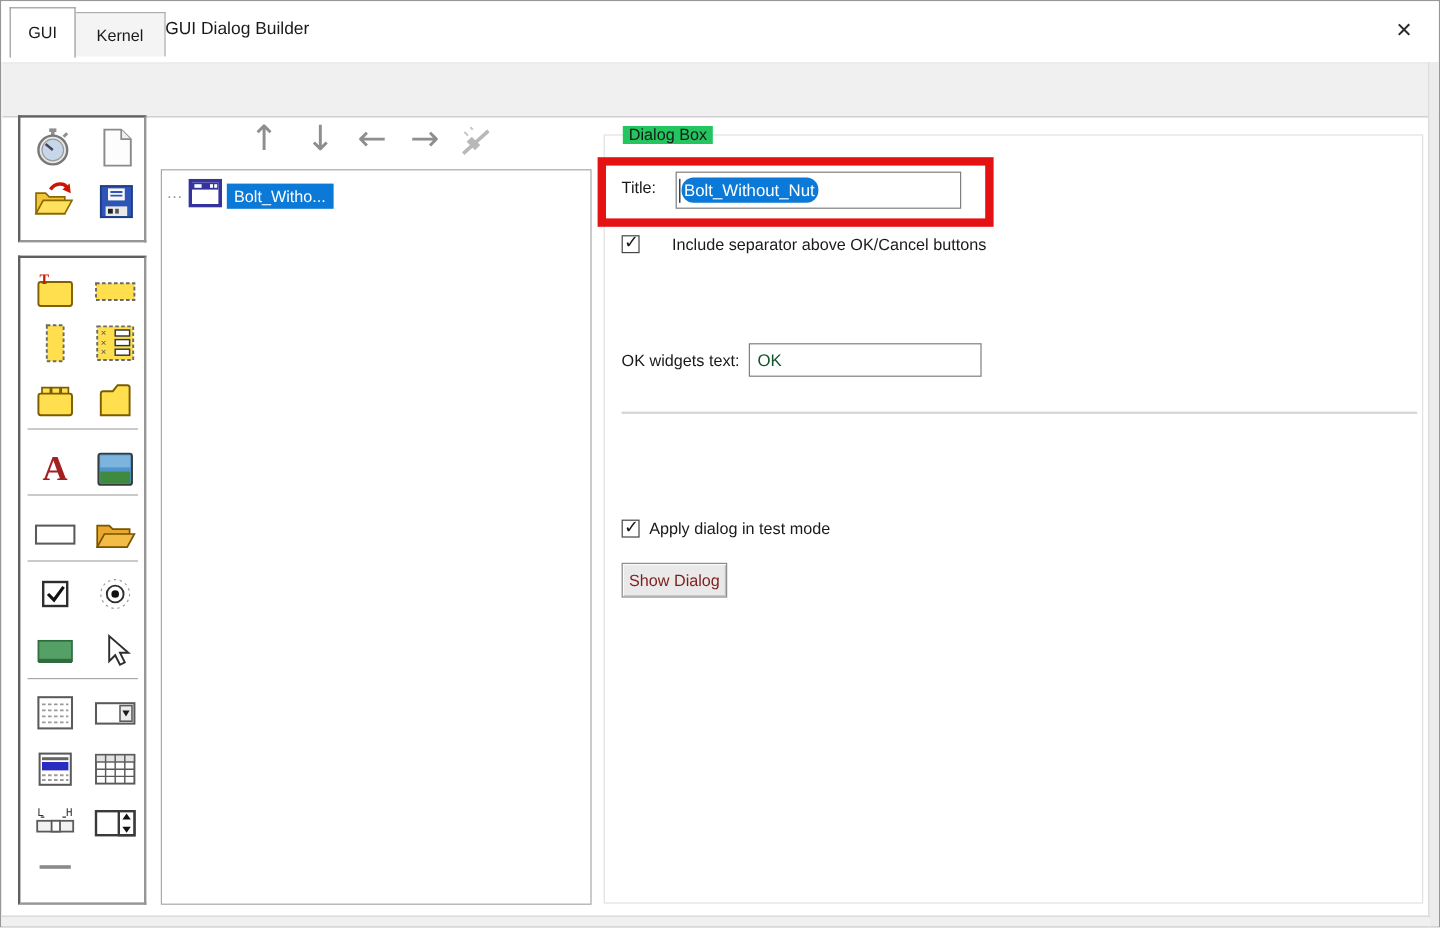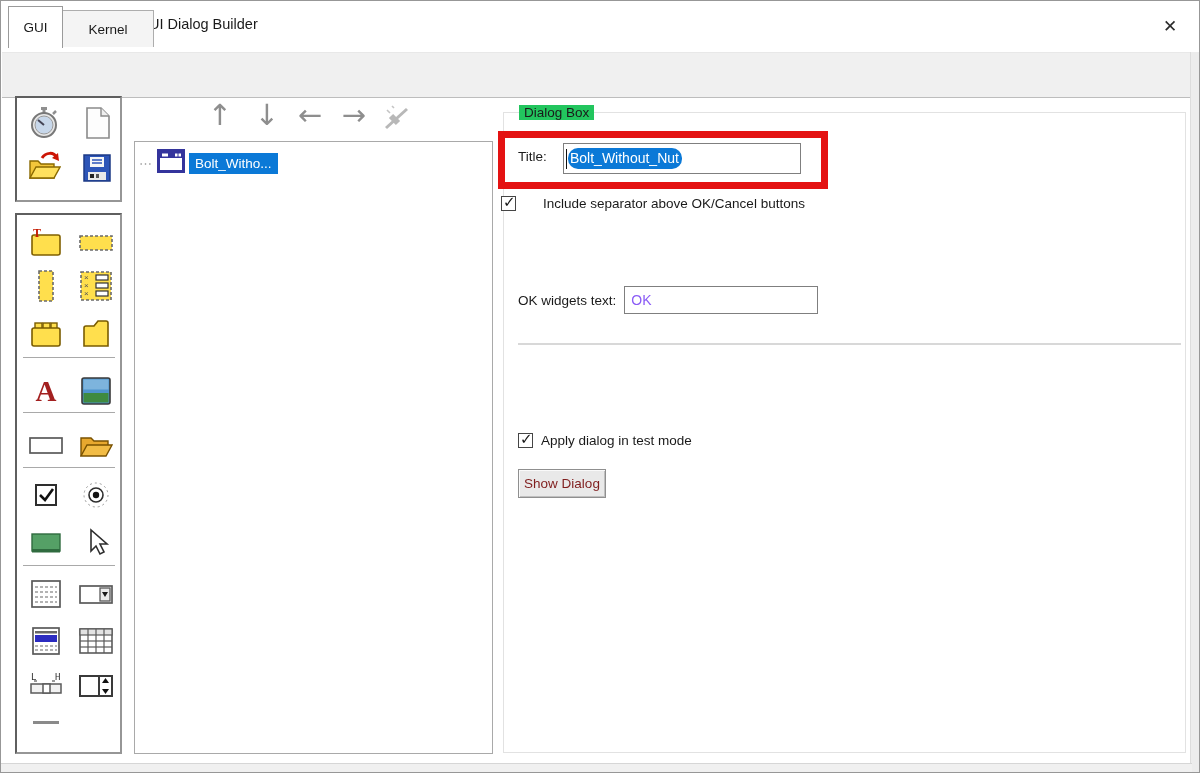--- a/index.html
+++ b/index.html
@@ -10,21 +10,21 @@
   .titlebar { position:absolute; left:0; top:0; width:100%; height:51px; background:#fff; }
   .app-icon { position:absolute; left:13px; top:12px; }
   .title-text { position:absolute; left:44px; top:15px; font-size:14.5px; }
   .close-btn { position:absolute; right:12px; top:10px; width:34px; height:30px; display:flex; align-items:center; justify-content:center;
                font-family:"DejaVu Sans",sans-serif; font-size:17px; color:#2b2b2b; cursor:default; }
 
   
   .tabstrip { position:absolute; left:1px; top:51px; width:1198px; height:46px; background:#f0f0f0; border-top:1px solid #e8e8e8; border-bottom:1px solid #bdbdbd; }
   .tab { position:absolute; display:flex; align-items:center; justify-content:center; font-size:13.5px; }
   .tab-active { left:7px; top:5px; width:55px; height:42px; background:#fff; border:1px solid #9a9a9a; border-bottom:none; z-index:3; }
-  .tab-idle { left:61px; top:9px; width:92px; height:37px; background:#f4f4f4; border:1px solid #adadad; border-bottom:none; }
+  .tab-idle { left:61px; top:9px; width:76px; height:37px; background:#f4f4f4; border:1px solid #adadad; border-bottom:none; }
 
   
   .page { position:absolute; left:1px; top:97px; width:1190px; height:665px; background:#fff; }
   .right-gutter { position:absolute; right:0; top:51px; width:9px; height:722px; background:#ececec; border-left:1px solid #dcdcdc; }
   .bottom-gutter { position:absolute; left:0; top:762px; width:1191px; height:11px; background:#f0f0f0; border-top:1px solid #d6d6d6; }
 
   
   .toolbox { position:absolute; left:14px; top:95px; width:107px; height:106px; background:#fff;
              border:2px solid; border-color:#5f5f5f #969696 #969696 #5f5f5f; }
   .palettebox { position:absolute; left:14px; top:212px; width:107px; height:541px; background:#fff;
@@ -49,21 +49,21 @@
   .frow { position:absolute; display:flex; align-items:center; gap:8px; font-size:13.5px; }
   .textbox { background:#fff; border:1px solid #7f7f7f; font-size:14px; color:#1a1a1a; }
   .title-input { position:absolute; left:562px; top:142px; width:238px; height:31px; display:flex; align-items:center; padding-left:2px; z-index:7; }
   .caret { width:1px; height:20px; background:#111; margin-right:1px; }
   .sel-text { background:#0b79d7; color:#fff; padding:2px 3px 3px 2px; font-size:14px;border-radius:10px; }
 
   .cb { position:relative; width:15px; height:15px; border:1px solid #454545; background:#fff; flex:0 0 auto; }
   .cb.checked::after { content:"✓"; position:absolute; left:1px; top:-4px; font-family:"DejaVu Sans",sans-serif; font-size:15px; color:#151515; }
 
   .apply-input { width:192px; height:28px; background:#b9d3ee; border:1px solid #a9bed6; font-size:14px; padding-left:7px; color:#1c1c1c; font-family:"Liberation Sans",sans-serif; }
-  .ok-input { width:194px; height:28px; background:#fff; border:1px solid #7f7f7f; font-size:14px; padding-left:6px; color:#8b5cf6; font-family:"Liberation Sans",sans-serif; }
+  .ok-input { width:194px; height:28px; background:#fff; border:1px solid #7f7f7f; font-size:14px; padding-left:6px; color:#14532d; font-family:"Liberation Sans",sans-serif; }
 
   .hsep { position:absolute; left:517px; top:342px; width:663px; border-top:2px solid #d8d8d8; }
   .show-dialog-btn { position:absolute; left:517px; top:468px; width:88px; height:29px; background:#e9e9e9; border:1px solid #8f8f8f;
                      box-shadow: inset 1px 1px 0 #fafafa, inset -1px -1px 0 #bfbfbf;
                      display:flex; align-items:center; justify-content:center; font-size:13.5px; color:#7f1d1d; }
 </style>
 </head>
 <body>
 
 <div class="win">
@@ -324,21 +324,21 @@
   <div class="red-rect"></div>
 
   <div class="frow" style="left:517px; top:148px; z-index:7;">
     <span>Title:</span>
   </div>
   <div class="textbox title-input">
     <span class="caret"></span>
     <span class="sel-text">Bolt_Without_Nut</span>
   </div>
 
-  <div class="frow" style="left:500px; top:193px; height:18px;gap:27px;">
+  <div class="frow" style="left:517px; top:193px; height:18px;gap:27px;">
     <span class="cb checked"></span>
     <span>Include separator above OK/Cancel buttons</span>
   </div>
 
 
   <div class="frow" style="left:517px; top:285px; height:28px;">
     <span>OK widgets text:</span>
     <input class="ok-input" value="OK" style="">
   </div>
 

